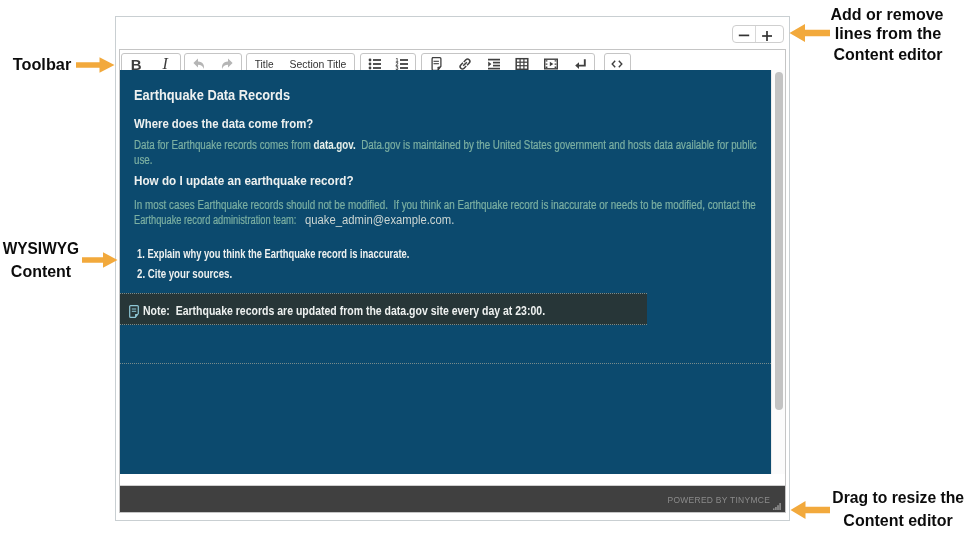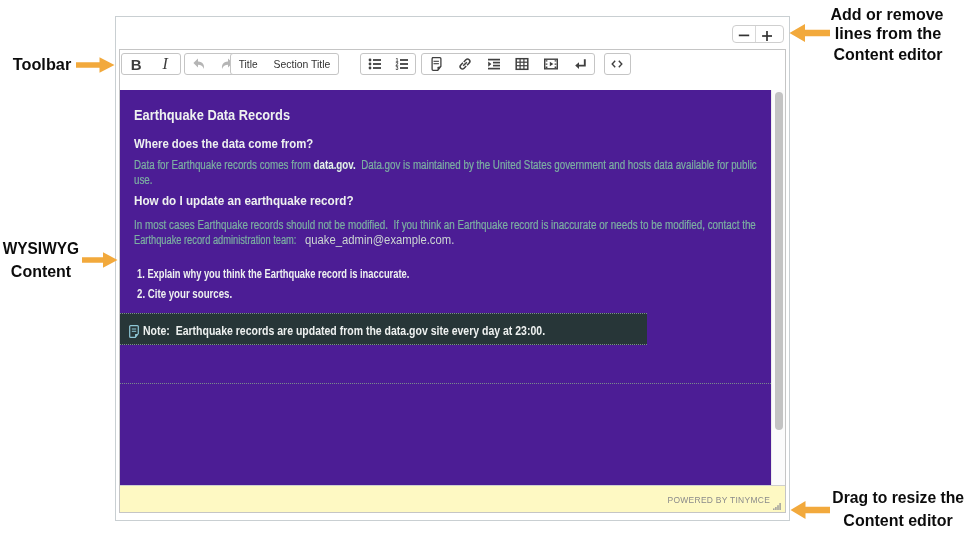--- a/index.html
+++ b/index.html
@@ -13,39 +13,39 @@
     border-radius:4px; }
   
   #editor { left:3px; top:32px; width:667px; height:464px; border:1px solid #c5c5c5;
     background:#fff; }
   
   #toolbar { left:0; top:0; width:100%; height:31px; background:#fff; position:absolute; }
   .grp { position:absolute; top:3px; height:22px; border:1px solid #c5c5c5;
     border-radius:3px; background:#fff; display:flex; align-items:stretch; }
   .btn { display:flex; align-items:center; justify-content:center; height:100%; }
   
-  #content { left:0; top:40px; width:665px; height:404px; background:#4c1d95;
+  #content { left:0; top:20px; width:665px; height:404px; background:#0c4a6e;
     position:absolute; overflow:hidden; }
   #sb { position:absolute; right:0; top:0; width:14px; height:404px;
     background:#fbfbfb; border-left:1px solid #ebebeb; }
   #sbthumb { position:absolute; left:3px; top:2px; width:8px; height:338px;
     background:#c3c3c3; border-radius:5px; }
   .wtxt { color:#eef1f0; }
   .ttxt { color:#7cb0a2; -webkit-text-stroke:0.2px #7cb0a2; }
   .line { position:absolute; white-space:nowrap; transform-origin:0 50%;
     transform:scaleX(var(--sx,1)); line-height:normal; }
   
   #noterow { position:absolute; left:0; top:223px; width:527px; height:32px;
     background:#273638; border-top:1px dotted #798b8b; border-bottom:1px dotted #798b8b; }
   #sect2 { position:absolute; left:0; top:255px; width:651px; height:39px;
     border-bottom:1px dotted #798b8b; }
   #relbox { position:absolute; left:16px; top:302px; width:621px; height:84px;
     border:1px solid #7e8e8f; }
   
-  #statusbar { left:0; top:435px; width:665px; height:27px; background:#fef9c3;
+  #statusbar { left:0; top:435px; width:665px; height:27px; background:#404040;
     border-top:1px solid #cfcfcf; position:absolute; }
   #powered { position:absolute; right:15px; top:9px; font-size:9px; color:#8b8b8b;
     letter-spacing:0.3px; white-space:nowrap; transform-origin:100% 50%;
     transform:scaleX(0.94); }
   
   .ann { position:absolute; font-weight:bold; color:#0c0c0c; font-size:17px;
     line-height:normal; text-align:center; white-space:nowrap;
     transform-origin:50% 50%; transform:scaleX(var(--sx,1)); }
   svg.arr { position:absolute; }
 </style>
@@ -80,21 +80,21 @@
               <path d="M7.0 2.6 L2.4 7.0 L7.0 11.4 L7.0 8.7 C9.9 8.7 11.9 10.0 12.9 12.9 C13.5 9.4 12.2 5.5 7.0 5.5 Z" fill="#b5b5b5"></path>
             </svg>
         </div>
         <div class="btn" style="width:29px;">
           <svg width="16" height="16" viewBox="0 0 16 16">
               <path d="M9.0 2.6 L13.6 7.0 L9.0 11.4 L9.0 8.7 C6.1 8.7 4.1 10.0 3.1 12.9 C2.5 9.4 3.8 5.5 9.0 5.5 Z" fill="#b5b5b5"></path>
             </svg>
         </div>
       </div>
 
-      <div class="grp" style="left:110px; width:109px;">
+      <div class="grp" style="left:126px; width:109px;">
         <div class="btn" style="width:34px;">
             <span style="font-size:11px;color:#333;display:inline-block;transform:scaleX(0.92);">Title</span>
           </div>
         <div class="btn" style="width:73px;">
             <span style="font-size:11px;color:#333;display:inline-block;transform:scaleX(0.948);white-space:nowrap;">Section Title</span>
           </div>
       </div>
 
       <div class="grp" style="left:240px; width:56px;">
         <div class="btn" style="width:28px;">

